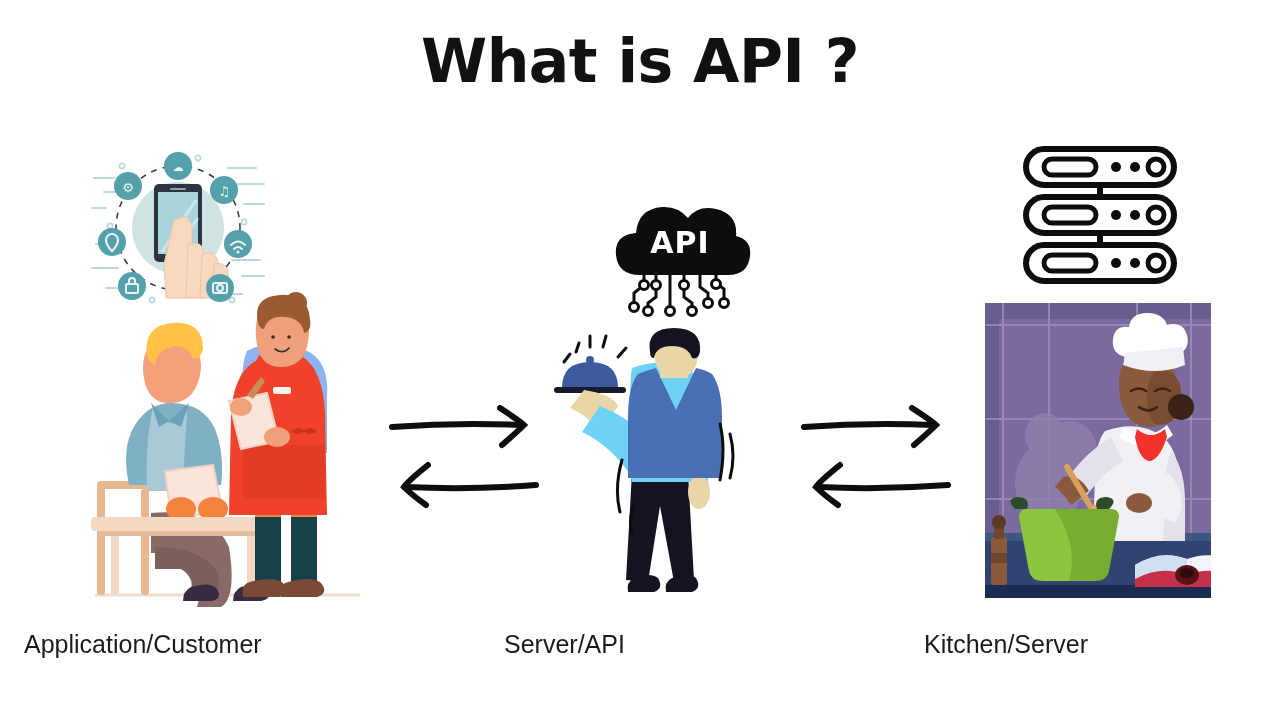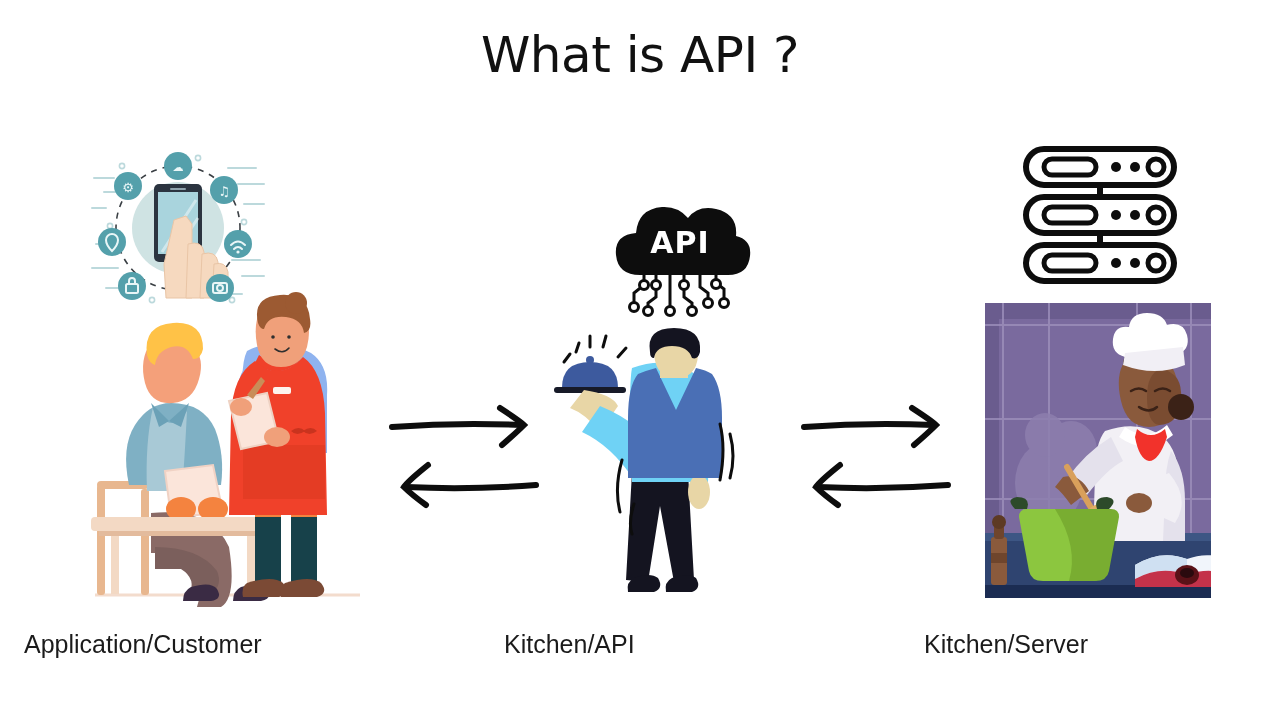--- a/index.html
+++ b/index.html
@@ -6,21 +6,21 @@
   body{
     width:1280px;height:720px;background:#ffffff;overflow:hidden;
     font-family:"Liberation Sans","DejaVu Sans",sans-serif;
     position:relative;
   }
   .stage{position:absolute;inset:0;}
 
   
   .title{
     position:absolute;top:26px;left:0;width:1280px;text-align:center;
-    font-size:50px;font-weight:normal;color:#111111;letter-spacing:-0.5px;
+    font-size:60px;font-weight:bold;color:#111111;letter-spacing:-0.5px;
     font-family:"DejaVu Sans",sans-serif;
   }
 
   
   .caption{
     position:absolute;text-align:left;font-size:25px;color:#1b1b1b;
     font-family:"Liberation Sans",sans-serif;font-weight:400;white-space:nowrap;margin-left:24px;
   }
   #cap-left{left:0;width:460px;top:630px;}
   #cap-mid{left:480px;width:390px;top:630px;}
@@ -409,16 +409,16 @@
           <path d="M150 262 q26 -16 52 -6 l0 16 q-26 -10 -52 4 z" fill="#cfe0f2"></path>
           <path d="M150 276 q26 -14 52 -4 q26 -10 52 4 l0 8 l-104 0 z" fill="#c4324a"></path>
           <ellipse cx="202" cy="272" rx="12" ry="10" fill="#5a1218"></ellipse>
           <ellipse cx="202" cy="270" rx="7" ry="5" fill="#2a0a0e"></ellipse>
         </g>
       </g>
     </svg>
   </div>
 
   <div class="caption" id="cap-left">Application/Customer</div>
-  <div class="caption" id="cap-mid">Kitchen/API</div>
+  <div class="caption" id="cap-mid">Server/API</div>
   <div class="caption" id="cap-right">Kitchen/Server</div>
 
 </div>
 
 </body></html>

